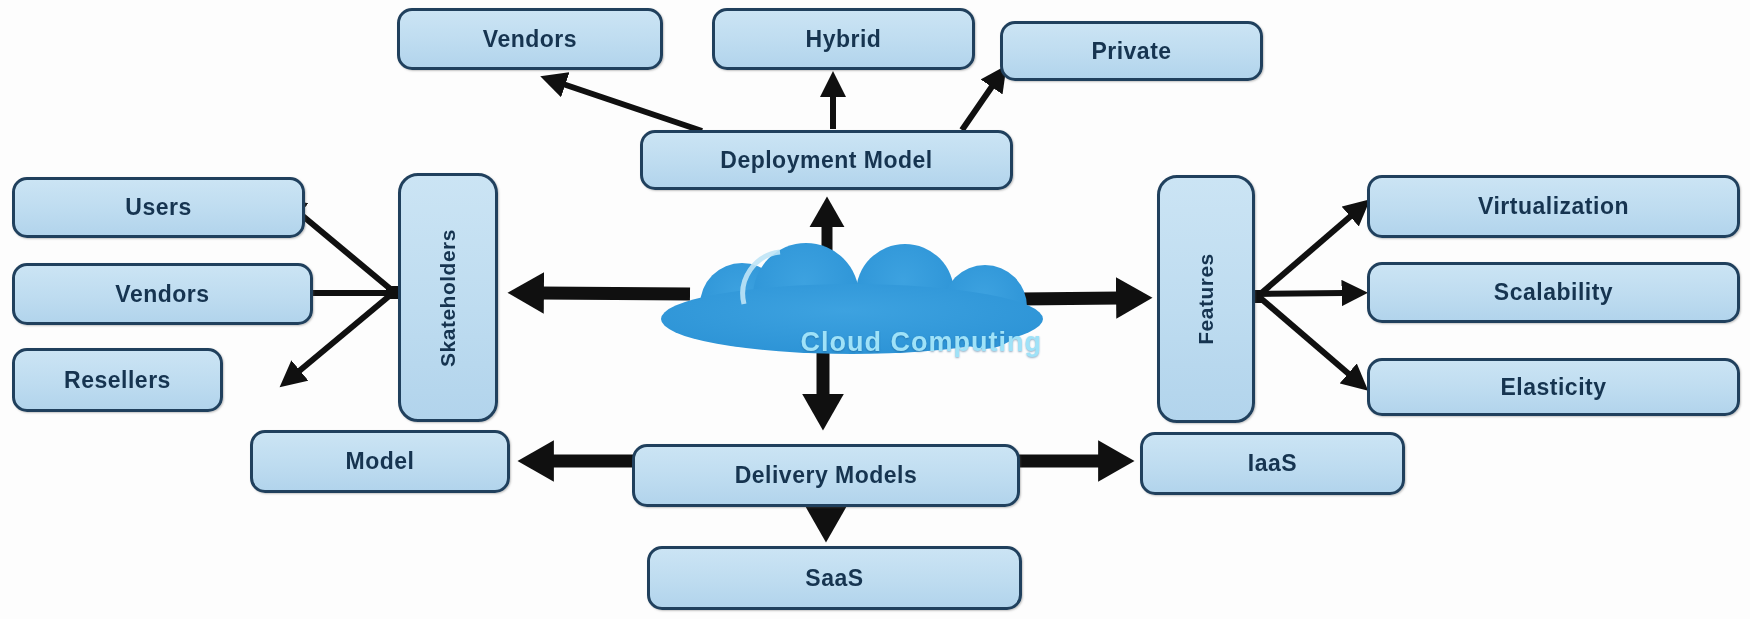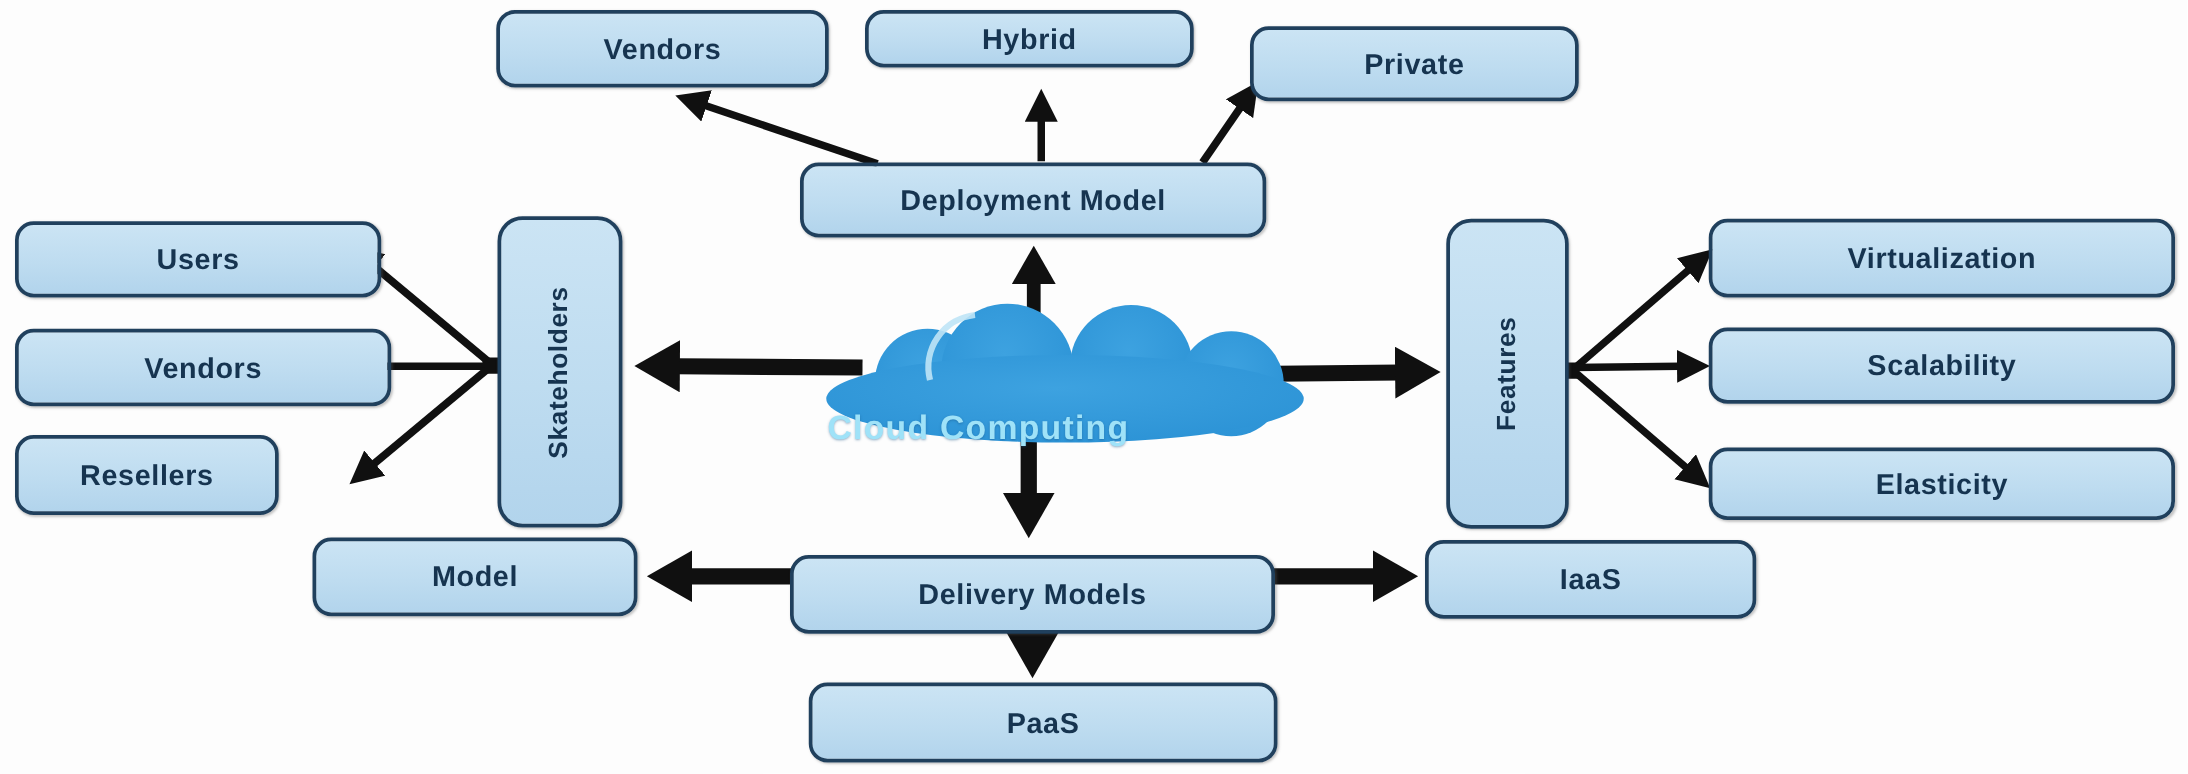--- a/index.html
+++ b/index.html
@@ -19,21 +19,21 @@
     border-radius:15px;
     display:flex;align-items:center;justify-content:center;
     color:var(--node-text,#163450);
     font-weight:bold;font-size:23px;letter-spacing:.5px;
     box-sizing:border-box;
     box-shadow:1px 1px 2px rgba(90,90,90,.35);
   }
   .node.vertical{border-radius:20px;}
   .node.vertical .lbl{transform:rotate(-90deg);white-space:nowrap;font-size:21px;}
   .cloud-label{
-    position:absolute;display:flex;align-items:center;justify-content:flex-start;
+    position:absolute;display:flex;align-items:center;justify-content:flex-end;
     color:var(--cloud-text,#9fe2f8);font-weight:bold;font-size:27px;letter-spacing:1px;
     text-shadow:0 1px 2px rgba(20,80,130,.45);
   }
 </style>
 </head>
 <body>
 
 <div class="stage">
 
   <svg class="layer" viewBox="0 0 1750 619" width="1750" height="619">
@@ -86,21 +86,21 @@
     </g>
   </svg>
 
   <div class="cloud-label" style="left:662px;top:322px;width:380px;height:40px">
     <span>Cloud Computing</span>
   </div>
 
   <div class="node" style="left:397px;top:8px;width:266px;height:62px">
     <span class="lbl">Vendors</span>
   </div>
-  <div class="node" style="left:692px;top:8px;width:263px;height:46px">
+  <div class="node" style="left:712px;top:8px;width:263px;height:62px">
     <span class="lbl">Hybrid</span>
   </div>
   <div class="node" style="left:1000px;top:21px;width:263px;height:60px">
     <span class="lbl">Private</span>
   </div>
 
   <div class="node" style="left:640px;top:130px;width:373px;height:60px">
     <span class="lbl">Deployment Model</span>
   </div>
 
@@ -134,16 +134,16 @@
   <div class="node" style="left:250px;top:430px;width:260px;height:63px">
     <span class="lbl">Model</span>
   </div>
   <div class="node" style="left:632px;top:444px;width:388px;height:63px">
     <span class="lbl">Delivery Models</span>
   </div>
   <div class="node" style="left:1140px;top:432px;width:265px;height:63px">
     <span class="lbl">IaaS</span>
   </div>
   <div class="node" style="left:647px;top:546px;width:375px;height:64px">
-    <span class="lbl">PaaS</span>
+    <span class="lbl">SaaS</span>
   </div>
 
 </div>
 
 </body></html>

